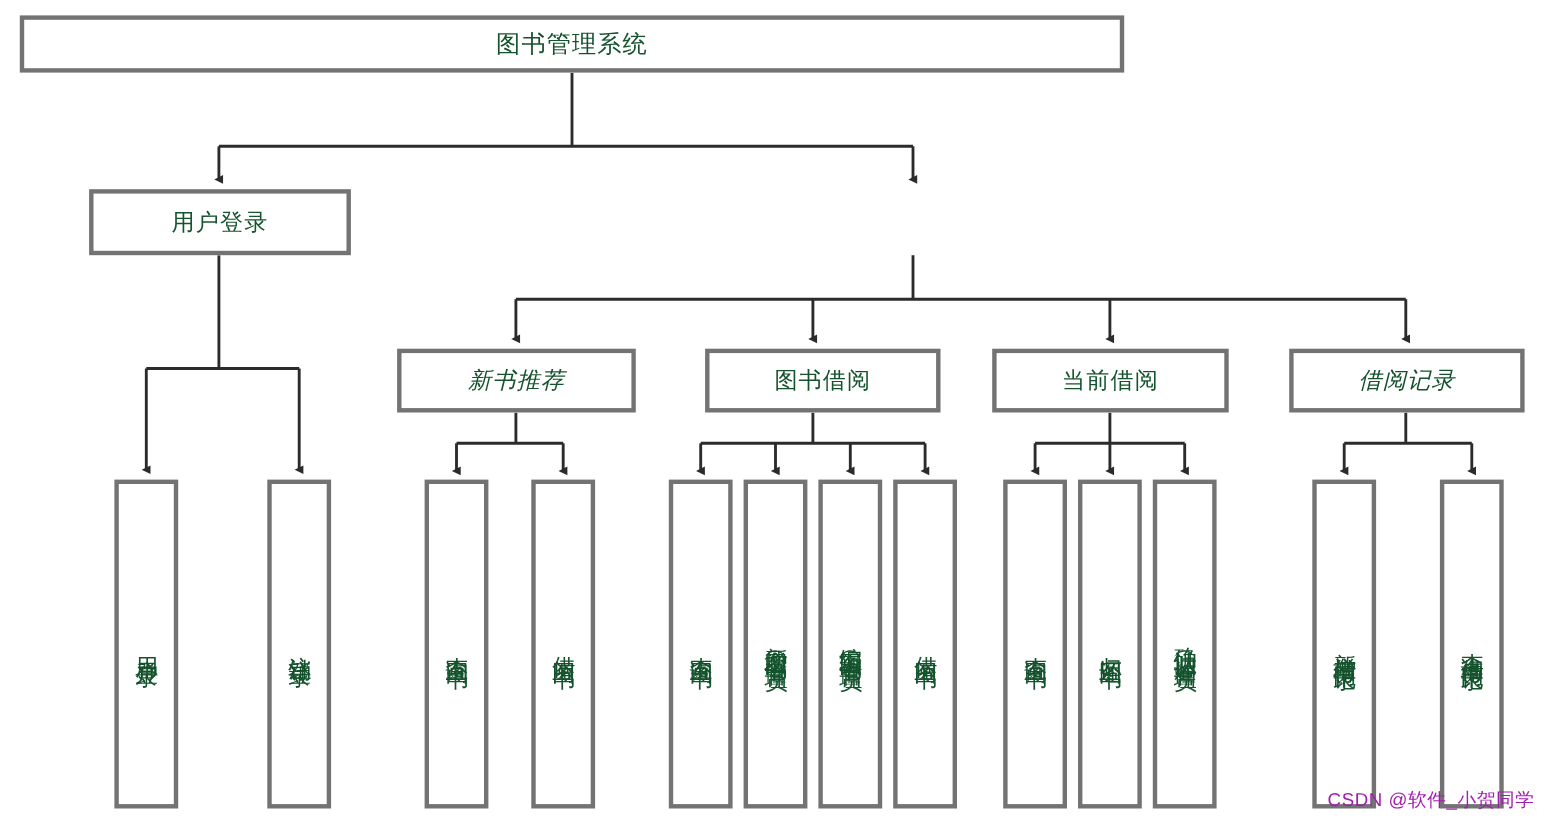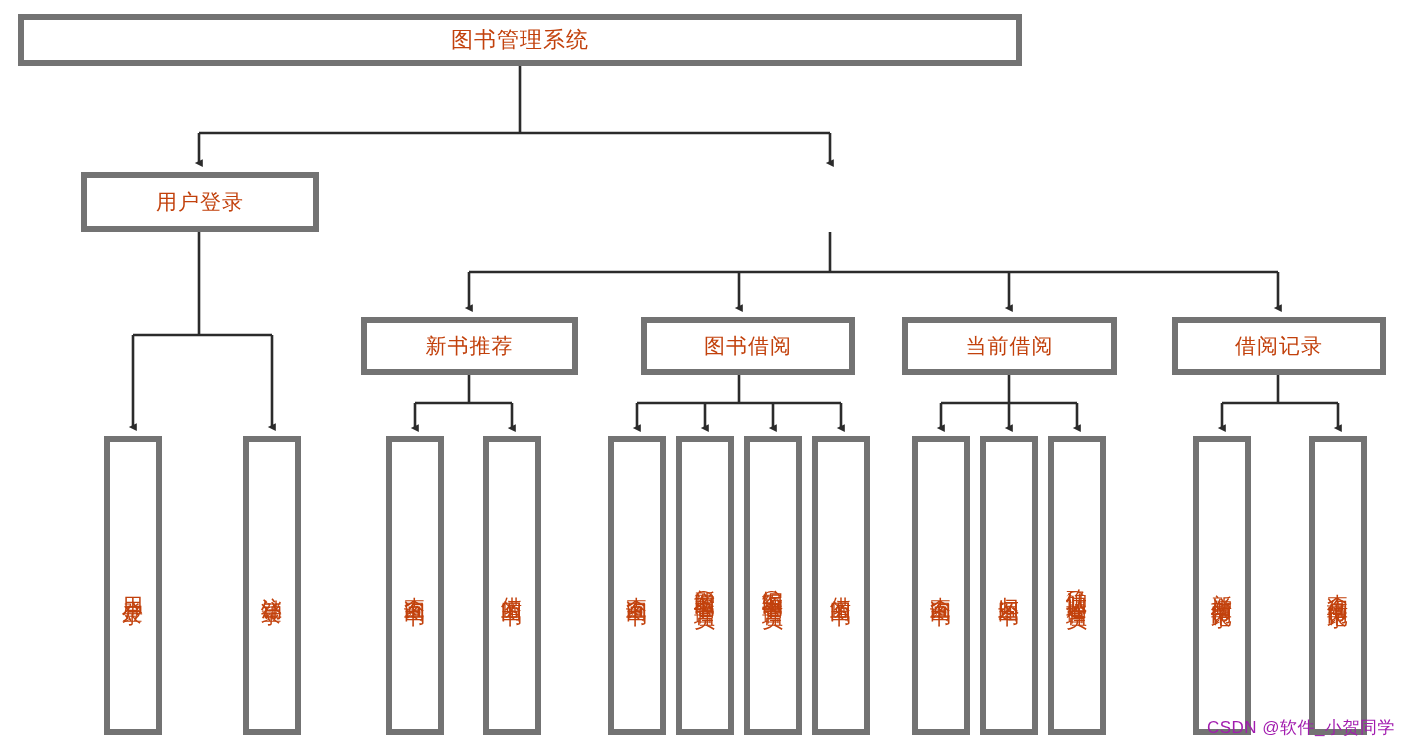--- a/index.html
+++ b/index.html
@@ -23,26 +23,26 @@
   svg#flow-svg {
     position: absolute;
     top: 0;
     left: 0;
     width: 1405px;
     height: 747px;
   }
   .node-box {
     position: absolute;
     box-sizing: border-box;
-    border: 6px solid #737373;
+    border: 4px solid #737373;
     background: #ffffff;
     display: flex;
     align-items: center;
     justify-content: center;
-    color: #c2410c;
+    color: #14532d;
   }
   .node-h {
     
     font-size: 21px;
     letter-spacing: 1px;
   }
   .node-root {
     font-size: 22px;
   }
   .node-v {
@@ -129,27 +129,27 @@
       <path d="M1222,403 L1222,428" marker-end="url(#arrowhead)"></path>
       <path d="M1338,403 L1338,428" marker-end="url(#arrowhead)"></path>
     </g>
   </svg>
 
   <div class="node-box node-h node-root" style="left:18px; top:14px; width:1004px; height:52px;">图书管理系统</div>
 
   <div class="node-box node-h" style="left:81px; top:172px; width:238px; height:60px;">用户登录</div>
 
 
-  <div class="node-box node-h" style="left:361px; top:317px; width:217px; height:58px;">新书推荐</div>
+  <div class="node-box node-h" style="left:361px; top:317px; width:217px; height:58px;font-style:italic;">新书推荐</div>
 
   <div class="node-box node-h" style="left:641px; top:317px; width:214px; height:58px;">图书借阅</div>
 
   <div class="node-box node-h" style="left:902px; top:317px; width:215px; height:58px;text-align:right;">当前借阅</div>
 
-  <div class="node-box node-h" style="left:1172px; top:317px; width:214px; height:58px;">借阅记录</div>
+  <div class="node-box node-h" style="left:1172px; top:317px; width:214px; height:58px;font-style:italic;">借阅记录</div>
 
   <div class="node-box node-v" style="left:104px; top:436px; width:58px; height:299px;">
     <span>用户登录</span>
   </div>
 
   <div class="node-box node-v" style="left:243px; top:436px; width:58px; height:299px;">
     <span>注销登录</span>
   </div>
 
   <div class="node-box node-v" style="left:386px; top:436px; width:58px; height:299px;">

